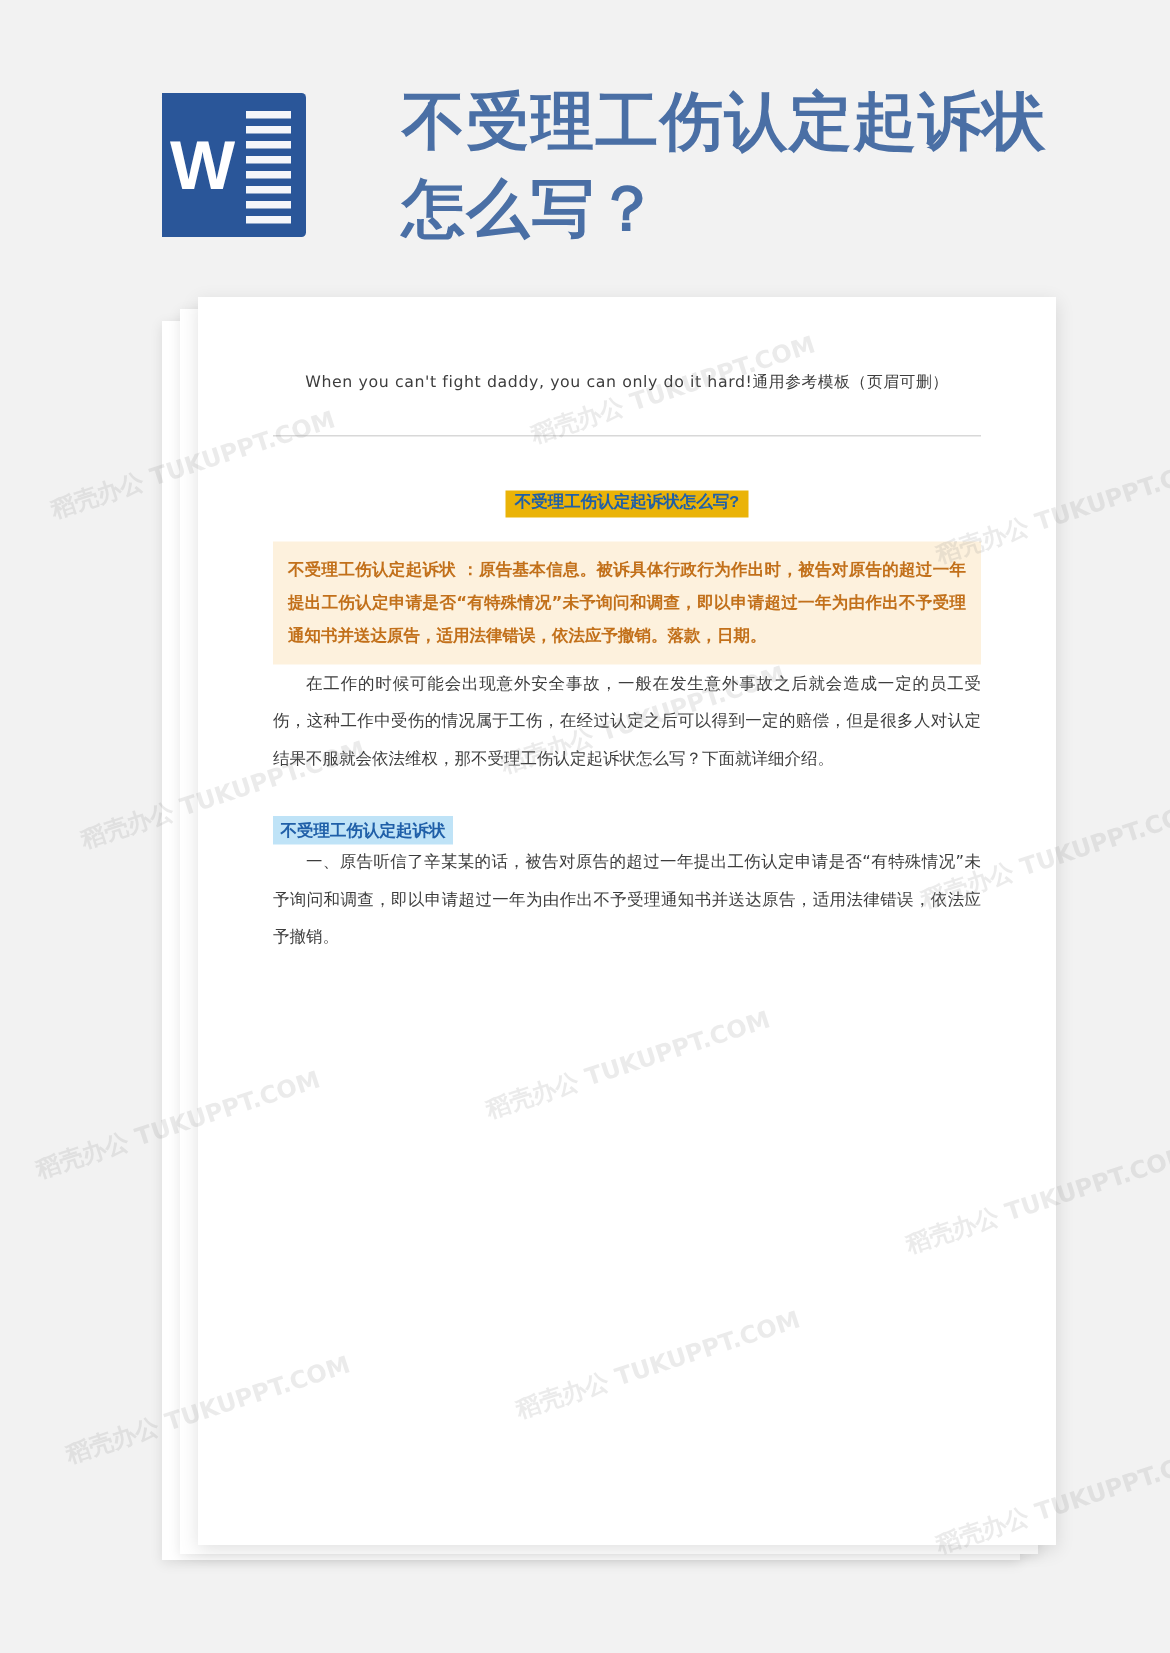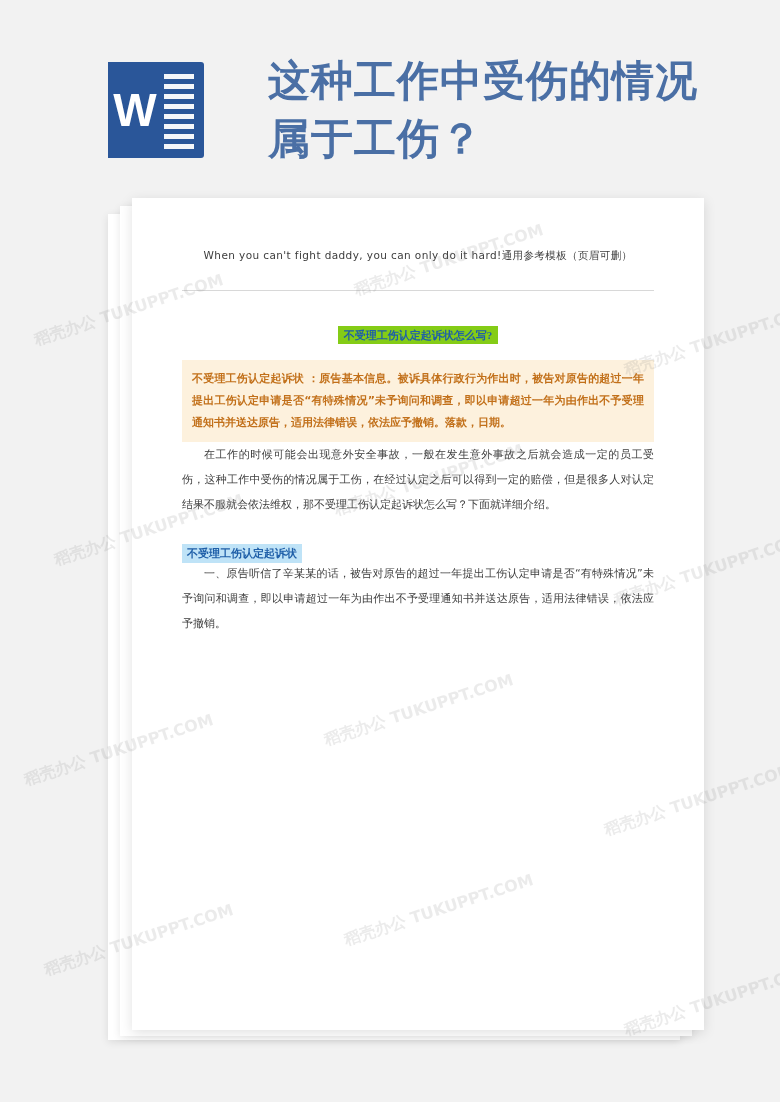--- a/index.html
+++ b/index.html
@@ -128,27 +128,27 @@
     margin: 26px 0 0 0;
     border-top: 1px solid #d8d8d8;
     height: 0;
     width: 100%;
   }
   .doc-title-band {
     margin-top: 34px;
     text-align: center;
   }
   .doc-title-band span {
-    background: #84cc16;
+    background: #eab308;
     color: #1f5fa8;
     font-size: 11px;
     font-weight: bold;
     padding: 3px 6px;
     line-height: 18px;
-    font-family: Liberation Serif, serif;
+    font-family: Liberation Mono, monospace;
   }
   .doc-summary {
     margin-top: 16px;
     background: #fdf1dd;
     padding: 8px 10px;
     color: #c2701a;
     font-size: 11px;
     font-weight: bold;
     line-height: 22px;
     text-align: justify;
@@ -196,21 +196,21 @@
       <i></i>
         <i></i>
         <i></i>
         <i></i>
         <i></i>
         <i></i>
         <i></i>
         <i></i>
     </div>
   </div>
-  <div class="header-title">这种工作中受伤的情况属于工伤？</div>
+  <div class="header-title">不受理工伤认定起诉状怎么写？</div>
 </div>
 
 <div class="paper-stack">
   <div class="paper-back2"></div>
   <div class="paper-back1"></div>
   <div class="paper-front">
 
     <div class="doc-inner">
       <div class="doc-header-line">When you can't fight daddy, you can only do it hard!通用参考模板（页眉可删）</div>
       <div class="doc-divider"></div>

